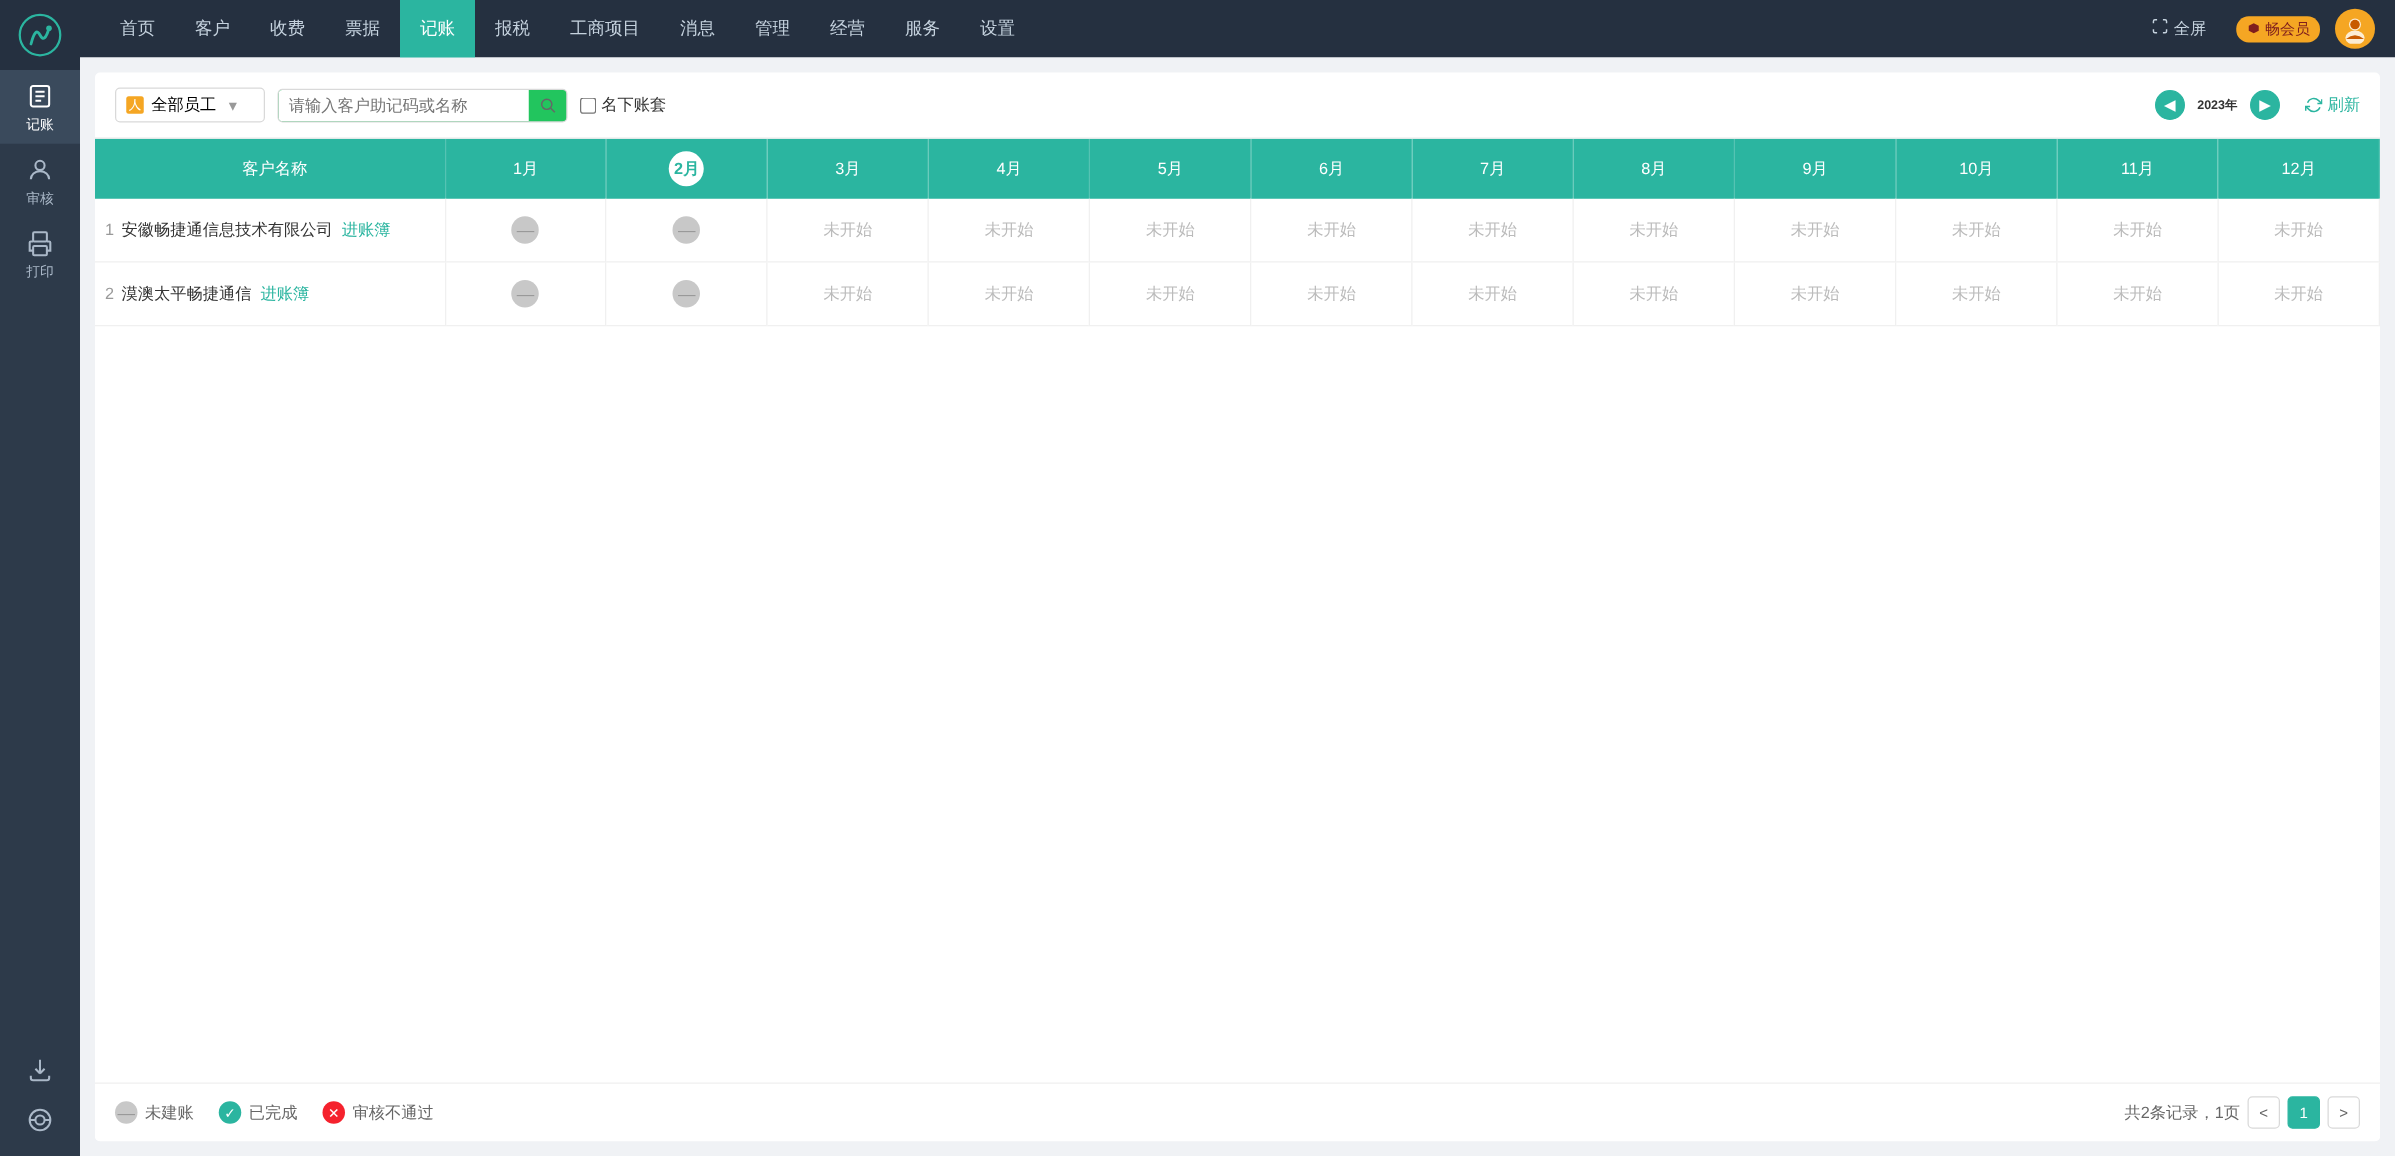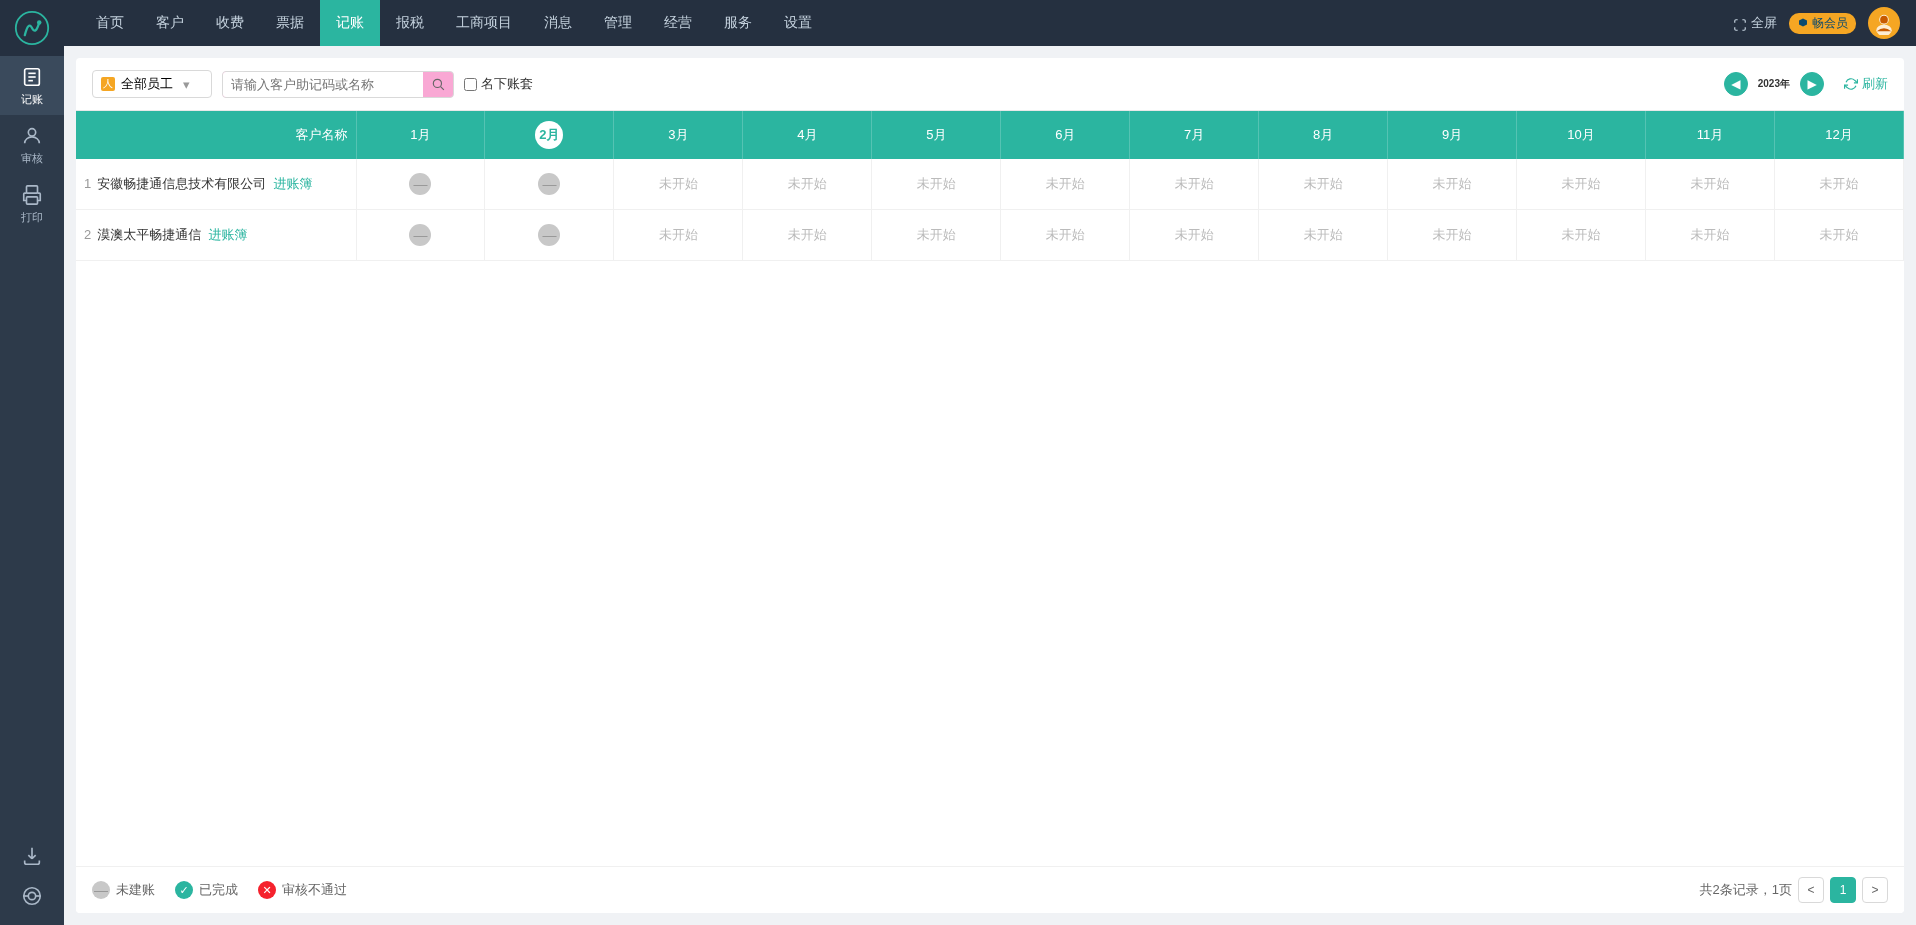--- a/index.html
+++ b/index.html
@@ -75,35 +75,36 @@
     .nav-item.active { color: #fff; background: #2bb5a0; border-radius: 0; }
     .nav-right {
       margin-left: auto;
       display: flex;
       align-items: center;
       gap: 12px;
       color: #c5d2de;
     }
     .nav-right-btn {
       display: flex;
-      align-items: flex-end;
+      align-items: flex-start;
       gap: 4px;
       cursor: pointer;
       font-size: 13px;
       color: #c5d2de;
     }
     .vip-badge {
       background: #f5a623;
-      color: #0c4a6e;
+      color: #7f1d1d;
       border-radius: 10px;
       padding: 2px 8px;
       font-size: 12px;
       display: flex;
       align-items: center;
       gap: 3px;
+      margin-left: 12px;
     }
     .avatar {
       width: 32px;
       height: 32px;
       border-radius: 50%;
       background: #f5a623;
       display: flex;
       align-items: center;
       justify-content: center;
       overflow: hidden;
@@ -157,21 +158,21 @@
       justify-content: center;
       color: #fff;
       font-size: 10px;
     }
     .search-input-wrapper {
       display: flex;
       align-items: center;
       border: 1px solid #d9d9d9;
       border-radius: 4px;
       overflow: hidden;
-      background: #f9a8d4;
+      background: #22c55e;
     }
     .search-input-wrapper input {
       border: none;
       outline: none;
       padding: 5px 8px;
       font-size: 13px;
       width: 200px;
       color: #999;
     }
     .search-btn {
@@ -493,21 +494,21 @@
             <path d="M3.51 9a9 9 0 0114.85-3.36L23 10M1 14l4.64 4.36A9 9 0 0020.49 15"></path>
           </svg>
           <span>刷新</span>
         </div>
       </div>
 
       <div class="table-wrapper">
         <table>
           <thead>
             <tr>
-              <th style="width:280px;text-align:right;padding-left:16px;">客户名称</th>
+              <th style="width:280px;text-align:center;padding-left:16px;">客户名称</th>
               <th>1月</th>
               <th><span class="month-current">2月</span></th>
               <th>3月</th>
               <th>4月</th>
               <th>5月</th>
               <th>6月</th>
               <th>7月</th>
               <th>8月</th>
               <th>9月</th>
               <th>10月</th>

